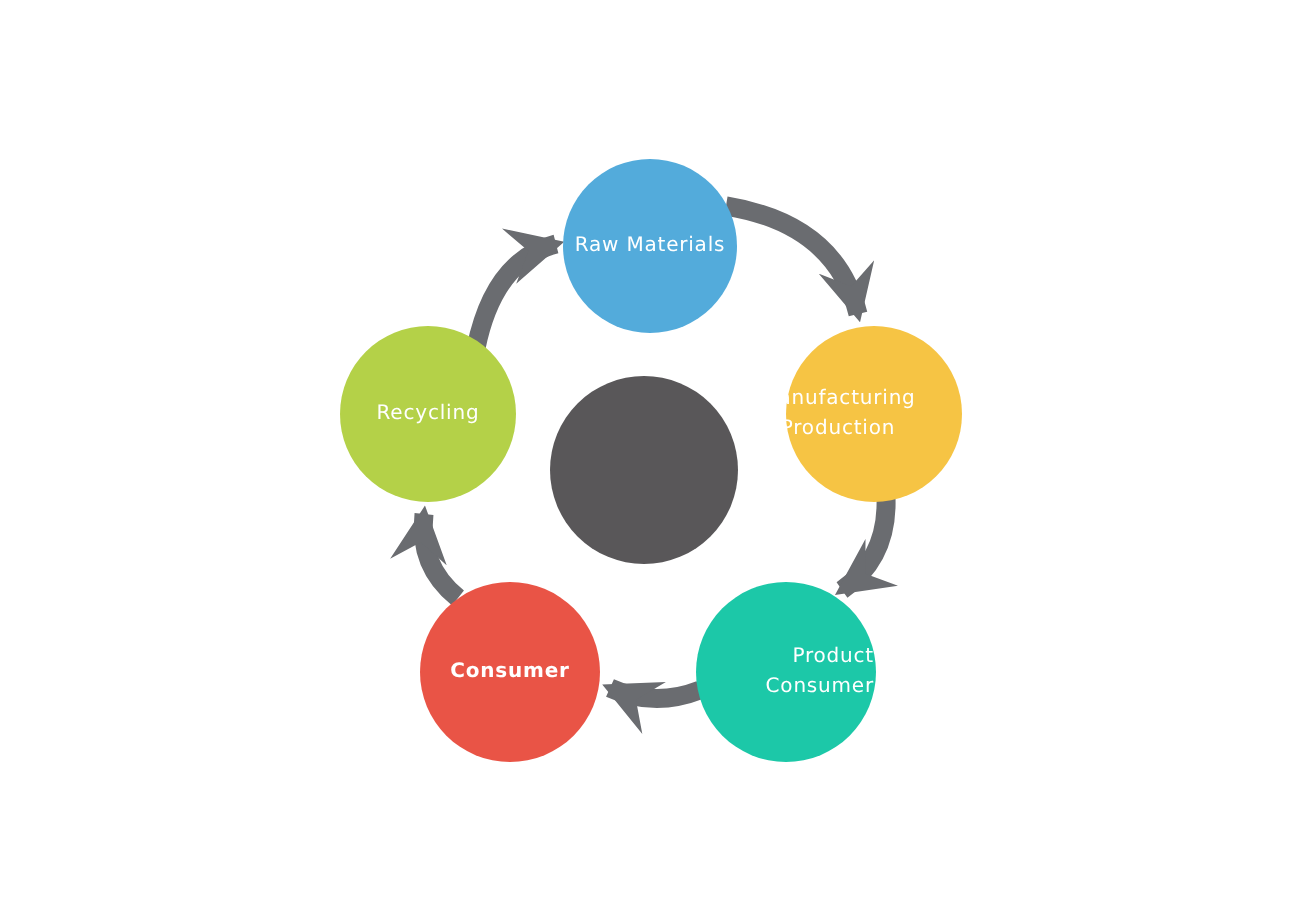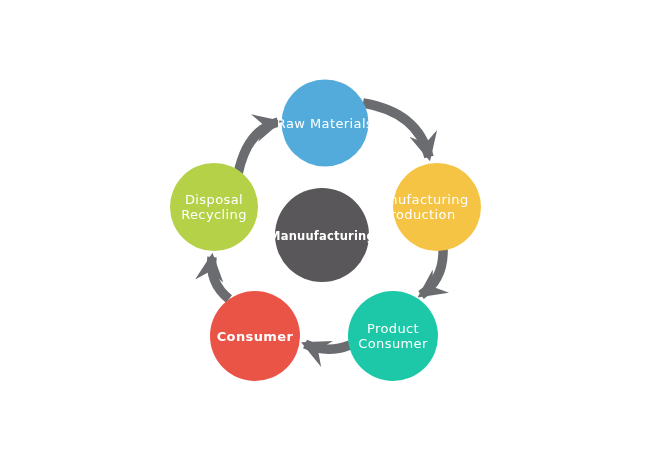--- a/index.html
+++ b/index.html
@@ -19,21 +19,21 @@
     position: absolute;
     left: 0;
     top: 0;
   }
   .node-label {
     position: absolute;
     width: 110px;
     transform: translate(-50%, -50%);
     text-align: center;
     color: #ffffff;
-    font-size: 13px;
+    font-size: 10px;
     line-height: 15px;
     letter-spacing: 0.4px;
     pointer-events: none;
   }
   .node-label span { display: block; }
   .center-label {
     font-weight: bold;
     font-size: 11.5px;
     letter-spacing: 0.2px;
   }
@@ -75,31 +75,29 @@
 
   <div class="node-label" style="left:325px; top:123px;">
     <span>Raw Materials</span>
   </div>
 
   <div class="node-label" style="left:419px; top:207px;">
     <span>Manufacturing</span>
     <span>Production</span>
   </div>
 
-  <div class="node-label" style="left:393px; top:336px;">
+  <div class="node-label" style="left:382px; top:336px;text-align:right;">
     <span>Product</span>
     <span>Consumer</span>
   </div>
 
   <div class="node-label" style="left:255px; top:336px;font-weight:bold;">
     <span>Consumer</span>
   </div>
 
   <div class="node-label" style="left:214px; top:207px;">
-    <span>Disposal</span>
     <span>Recycling</span>
   </div>
 
   <div class="node-label center-label" style="left:322px; top:236px;">
-    <span>Manuufacturing</span>
   </div>
 
 </div>
 
 </body></html>

